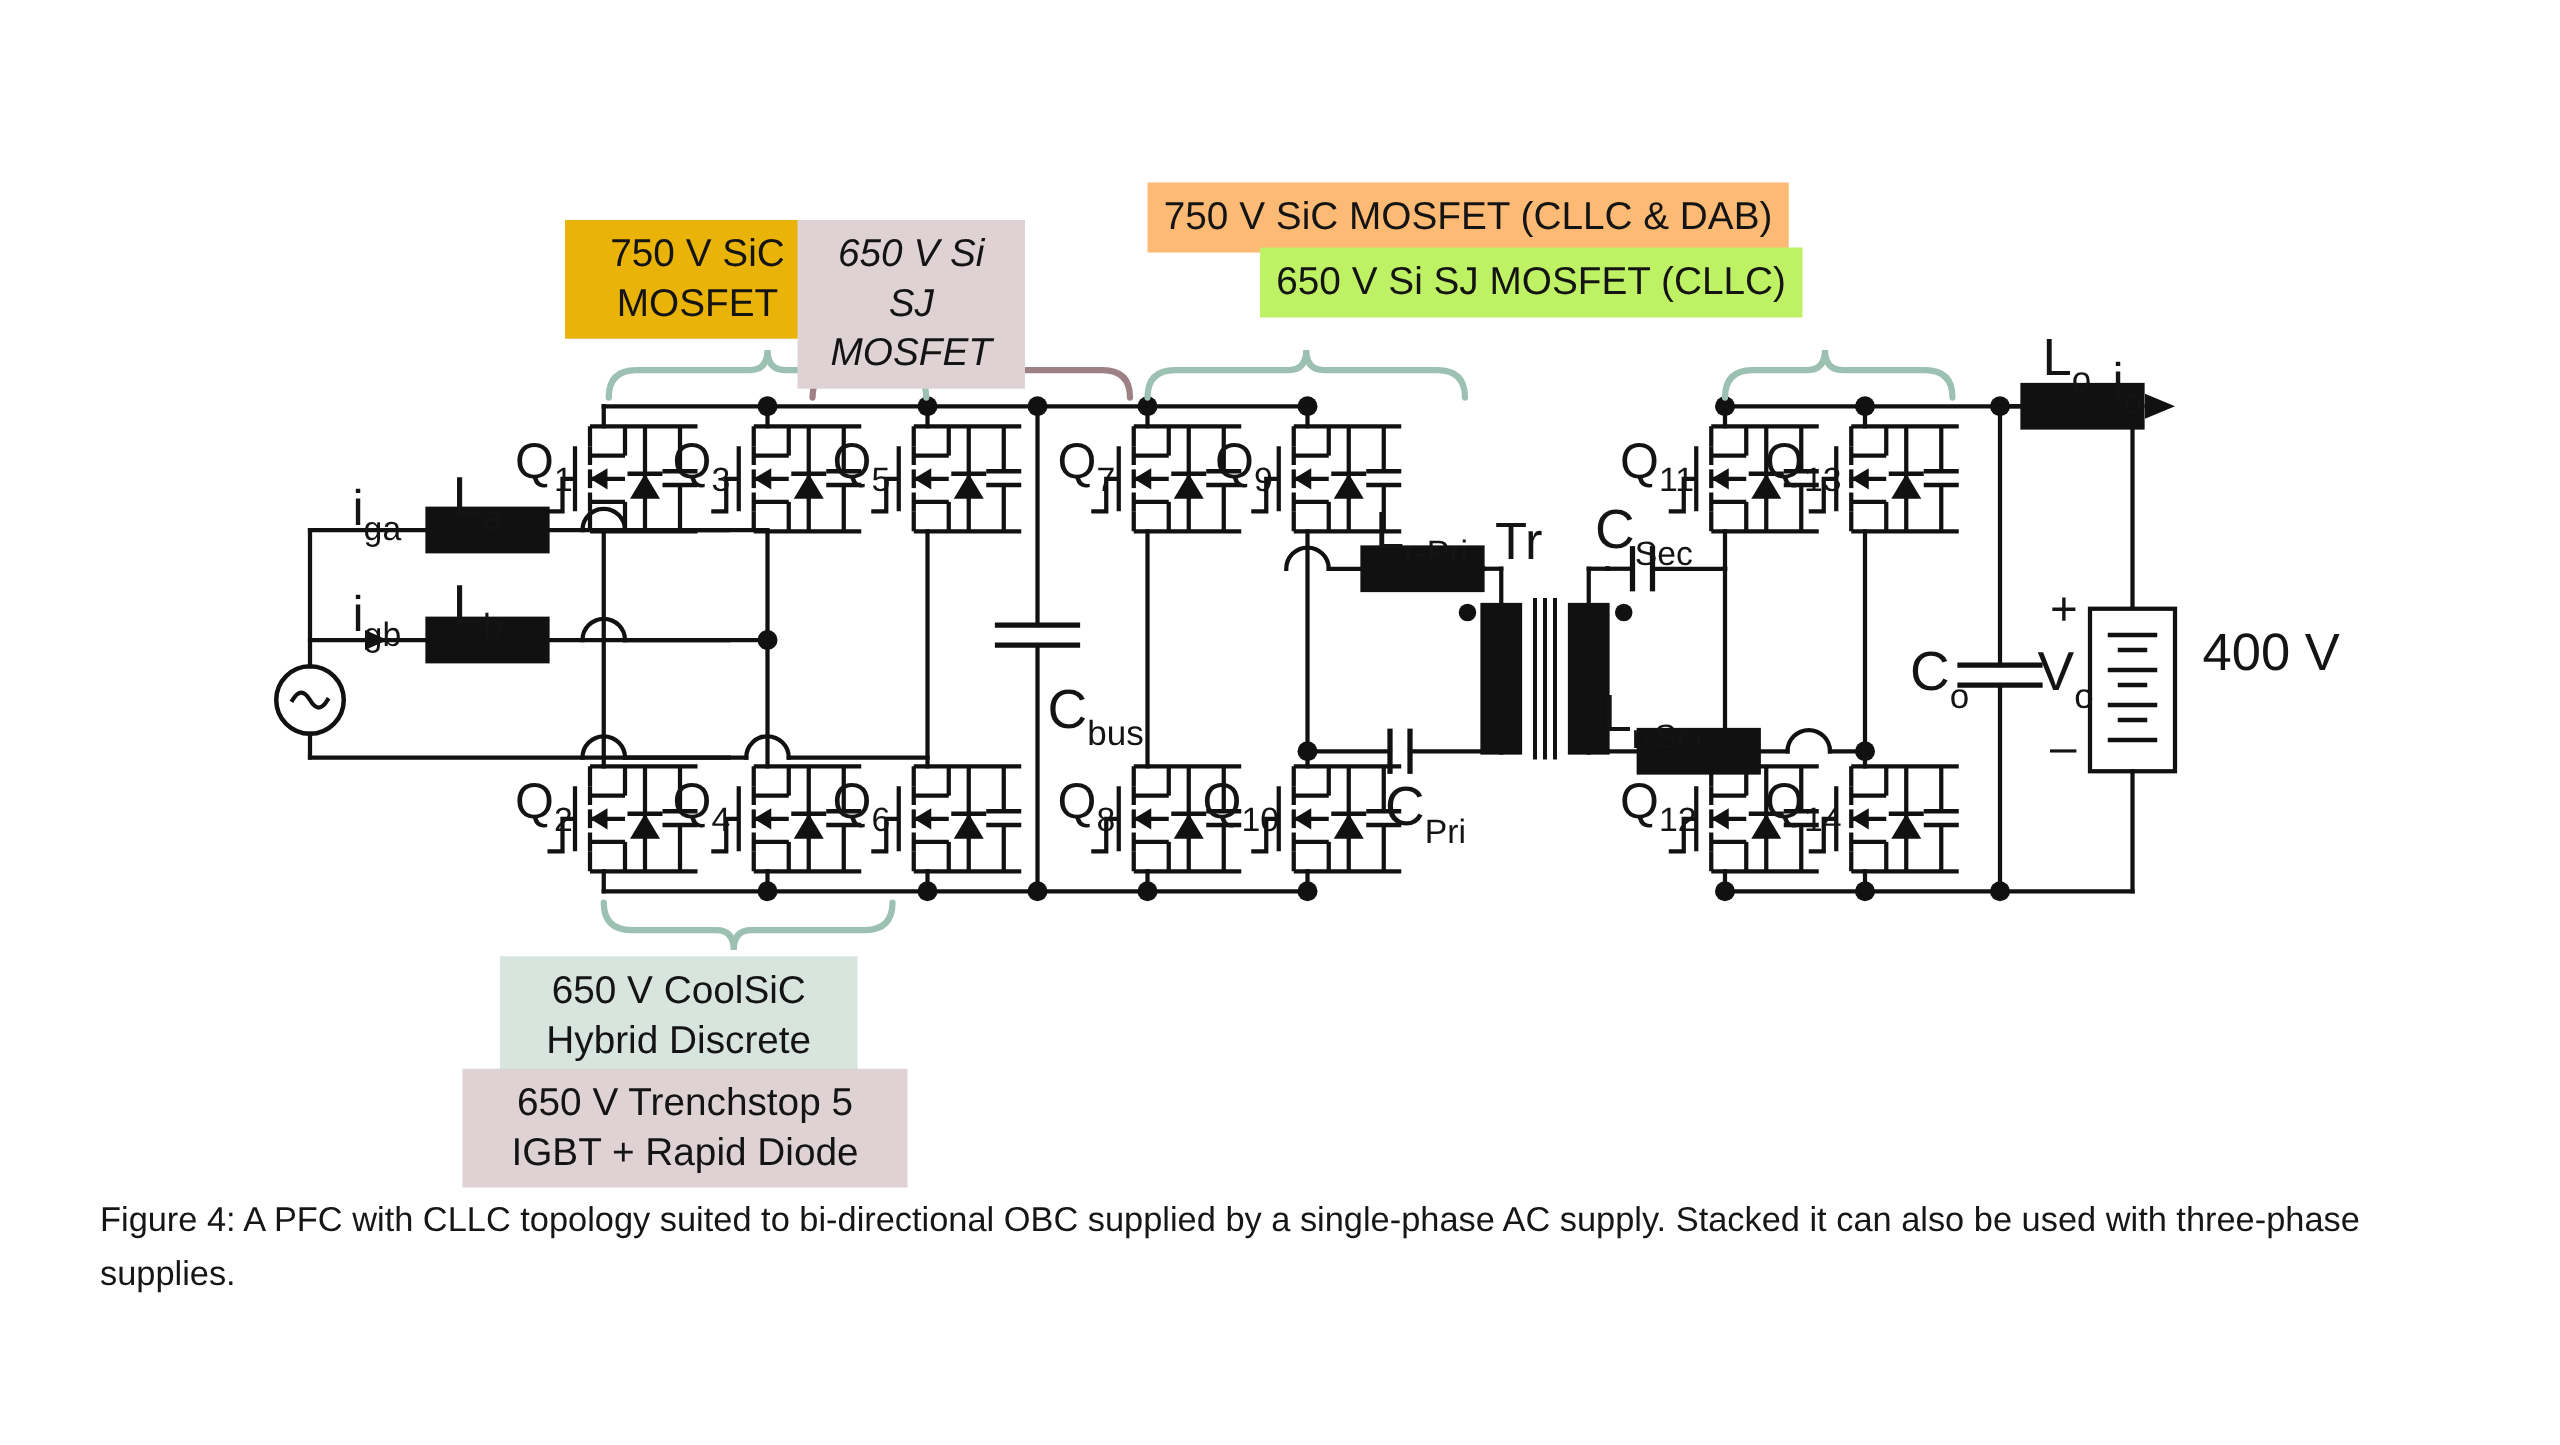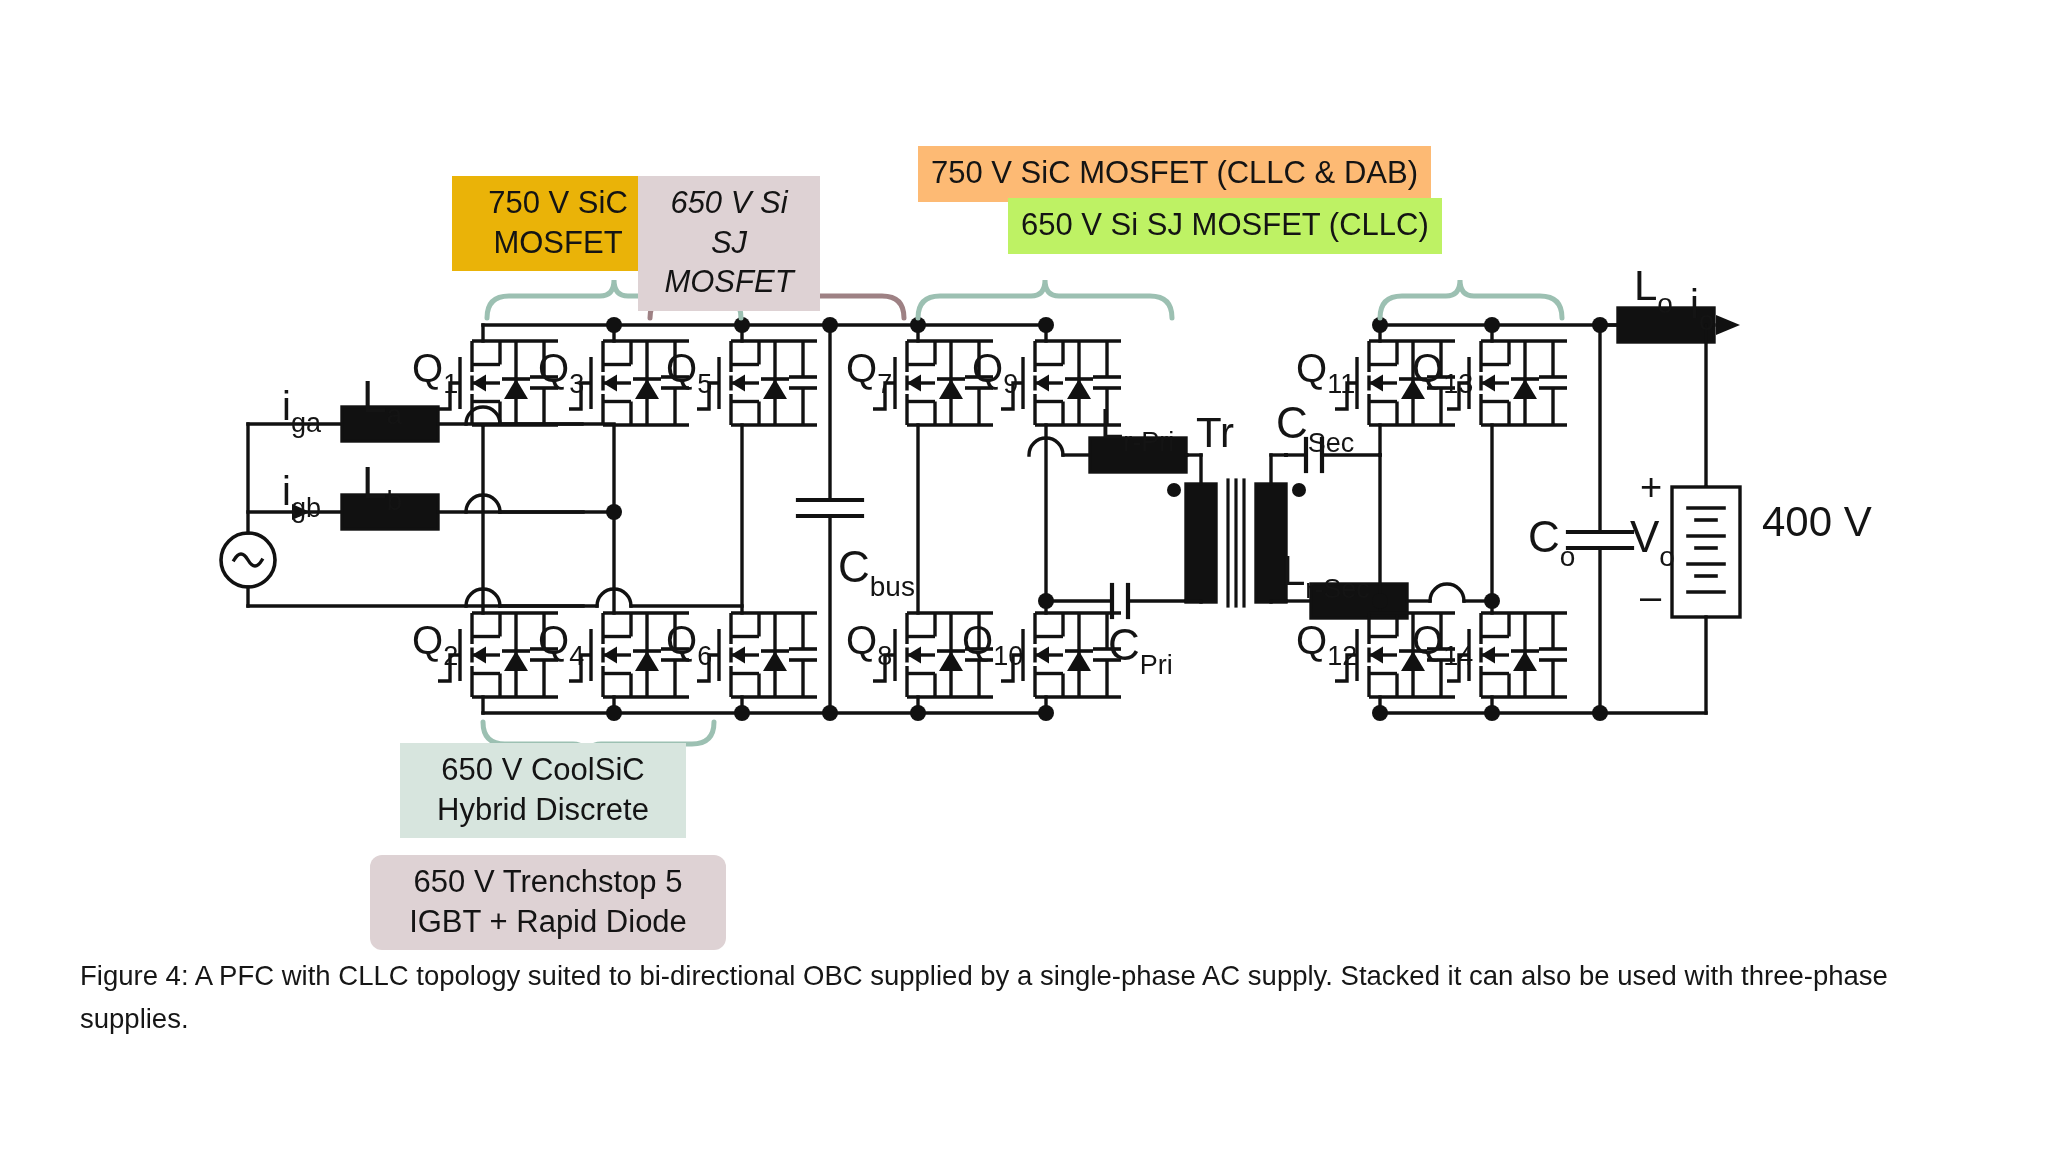--- a/index.html
+++ b/index.html
@@ -376,21 +376,21 @@
   <div class="callout center" style="left:452px;top:176px;width:212px;background:#eab308;">750 V SiC
 MOSFET</div>
 
   <div class="callout center" style="left:638px;top:176px;width:182px;background:#ded2d4;font-style:italic;">650 V Si SJ
 MOSFET</div>
 
   <div class="callout center single" style="left:918px;top:146px;width:auto;background:#fdba74;">750 V SiC MOSFET (CLLC &amp; DAB)</div>
 
   <div class="callout center single" style="left:1008px;top:198px;width:auto;background:#bef264;">650 V Si SJ MOSFET (CLLC)</div>
 
-  <div class="callout center" style="left:400px;top:743px;width:286px;background:#d7e5de;">650 V CoolSiC
+  <div class="callout center" style="left:400px;top:765px;width:286px;background:#d7e5de;">650 V CoolSiC
 Hybrid Discrete</div>
 
-  <div class="callout center" style="left:370px;top:855px;width:356px;background:#ded2d4;border-radius:12px;">650 V Trenchstop 5
+  <div class="callout center" style="left:370px;top:855px;width:356px;background:#ded2d4;">650 V Trenchstop 5
 IGBT + Rapid Diode</div>
 
   <div class="cap-wrap">Figure 4: A PFC with CLLC topology suited to bi-directional OBC supplied by a single-phase AC supply. Stacked it can also be used with three-phase supplies.</div>
 
 </div>
 
 </body></html>

